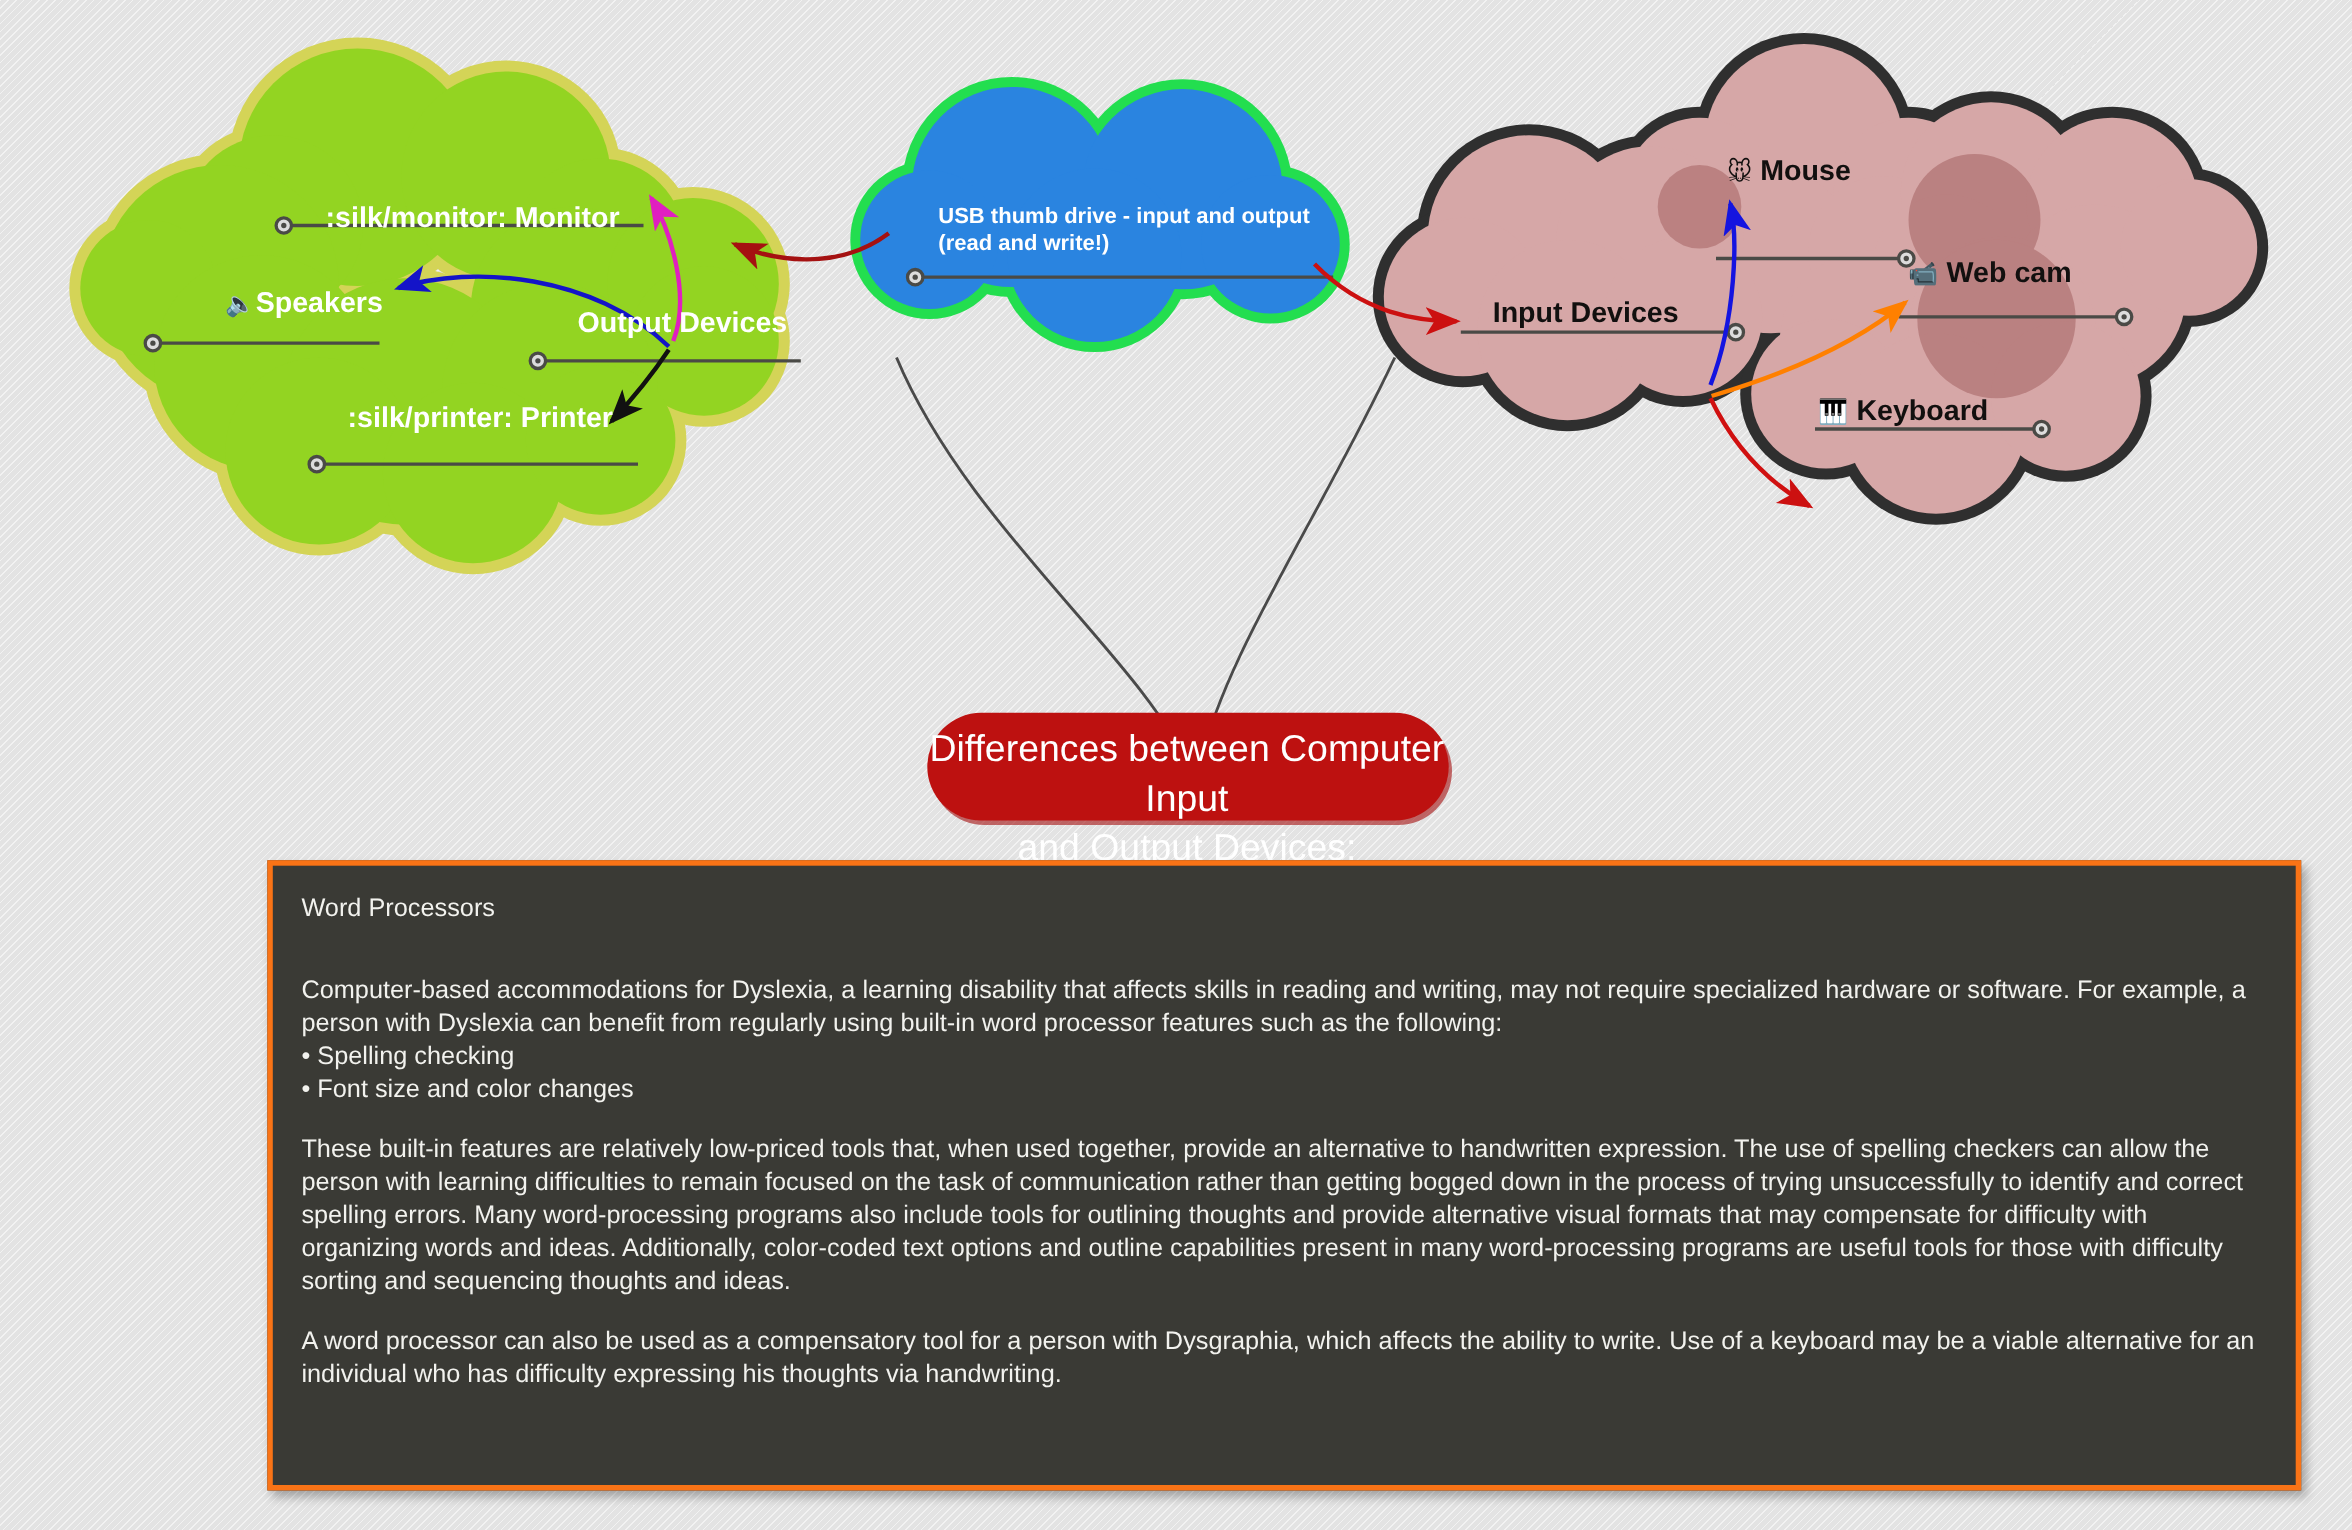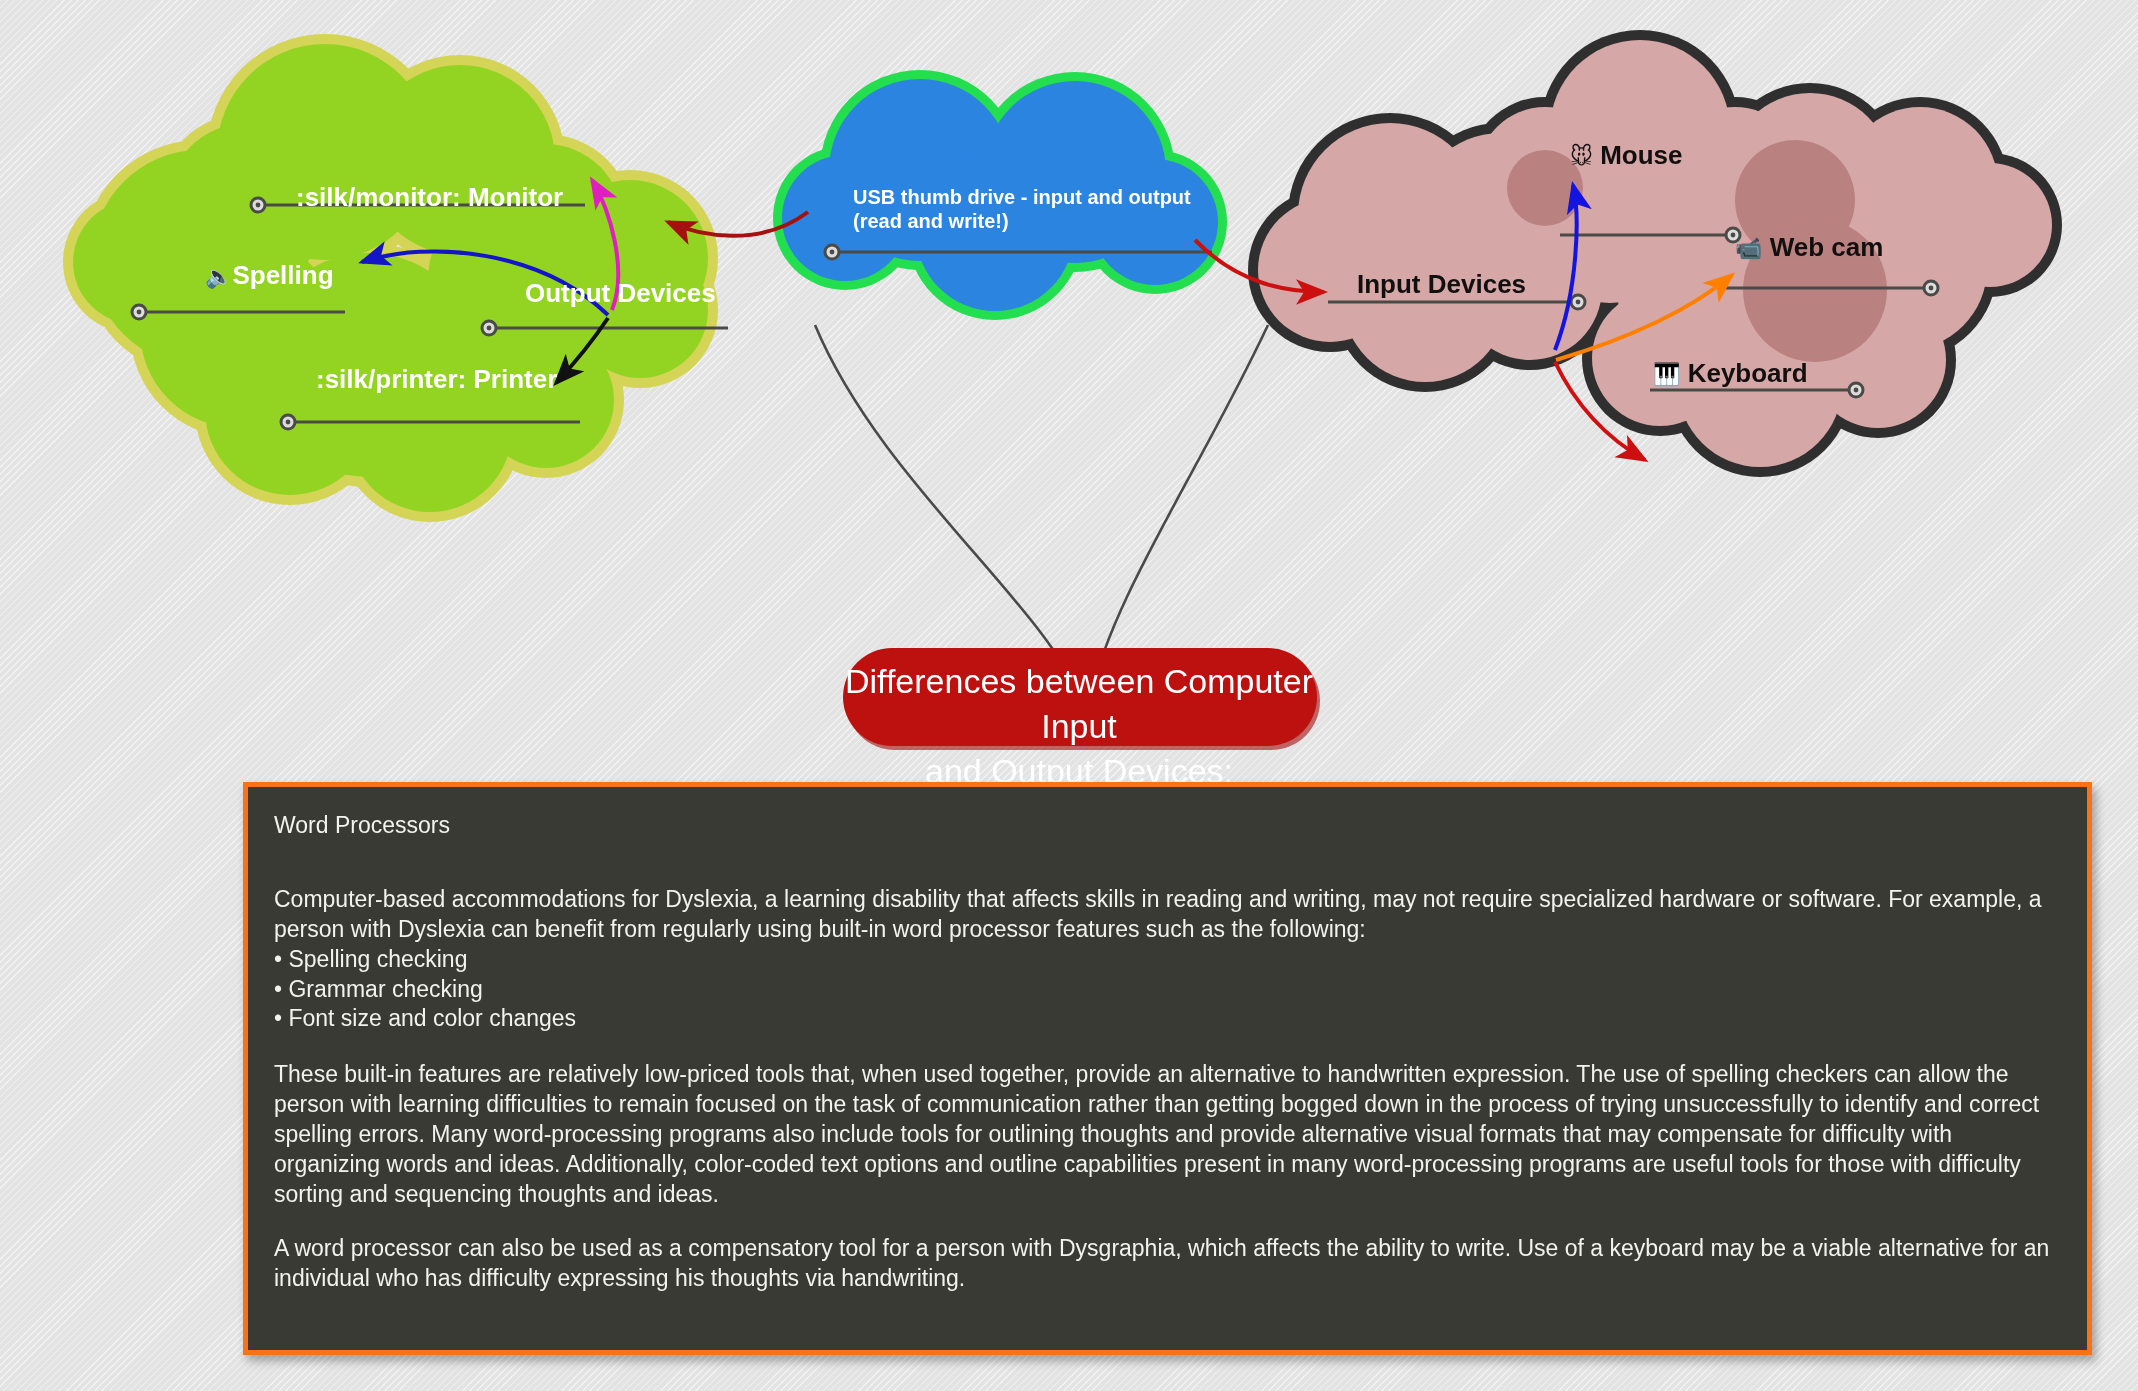--- a/index.html
+++ b/index.html
@@ -352,21 +352,21 @@
     <path d="M1268,325 C1200,470 1110,600 1090,700" stroke="#4a4a4a" stroke-width="2.6" fill="none"></path>
 
     <g>
       <rect x="846" y="652" width="474" height="98" rx="49" ry="49" fill="#a40d0d" opacity="0.6"></rect>
       <rect x="843" y="648" width="474" height="98" rx="49" ry="49" fill="#bd1110"></rect>
     </g>
   </svg>
 
   <div class="node-label lbl-monitor">:silk/monitor: Monitor</div>
 
-  <div class="node-label lbl-speakers"><span class="emoji">🔈</span><span>Spelling</span></div>
+  <div class="node-label lbl-speakers"><span class="emoji">🔈</span><span>Speakers</span></div>
 
   <div class="node-label lbl-printer">:silk/printer: Printer</div>
 
   <div class="node-label lbl-output">Output Devices</div>
 
   <div class="node-label lbl-usb"><span>USB thumb drive - input and output</span><br><span>(read and write!)</span></div>
 
   <div class="node-label lbl-input">Input Devices</div>
 
   <div class="node-label lbl-mouse"><span class="emoji">🐭</span> <span>Mouse</span></div>
@@ -376,21 +376,20 @@
   <div class="node-label lbl-keyboard"><span class="emoji">🎹</span> <span>Keyboard</span></div>
 
   <div class="lbl-root"><span>Differences between Computer Input</span><br><span>and Output Devices:</span></div>
 
   <div id="notes-panel">
     <div id="notes-inner">
       <p class="note-title">Word Processors</p>
       <p class="note-para tight">Computer-based accommodations for Dyslexia, a learning disability that affects skills in reading and writing, may not require specialized hardware or software. For example, a person with Dyslexia can benefit from regularly using built-in word processor features such as the following:</p>
       <ul class="note-bullets">
         <li>Spelling checking</li>
-        <li>Grammar checking</li>
         <li>Font size and color changes</li>
       </ul>
       <p class="note-para">These built-in features are relatively low-priced tools that, when used together, provide an alternative to handwritten expression. The use of spelling checkers can allow the person with learning difficulties to remain focused on the task of communication rather than getting bogged down in the process of trying unsuccessfully to identify and correct spelling errors. Many word-processing programs also include tools for outlining thoughts and provide alternative visual formats that may compensate for difficulty with organizing words and ideas. Additionally, color-coded text options and outline capabilities present in many word-processing programs are useful tools for those with difficulty sorting and sequencing thoughts and ideas.</p>
       <p class="note-para">A word processor can also be used as a compensatory tool for a person with Dysgraphia, which affects the ability to write. Use of a keyboard may be a viable alternative for an individual who has difficulty expressing his thoughts via handwriting.</p>
     </div>
   </div>
 
 </div>
 
 </body></html>

